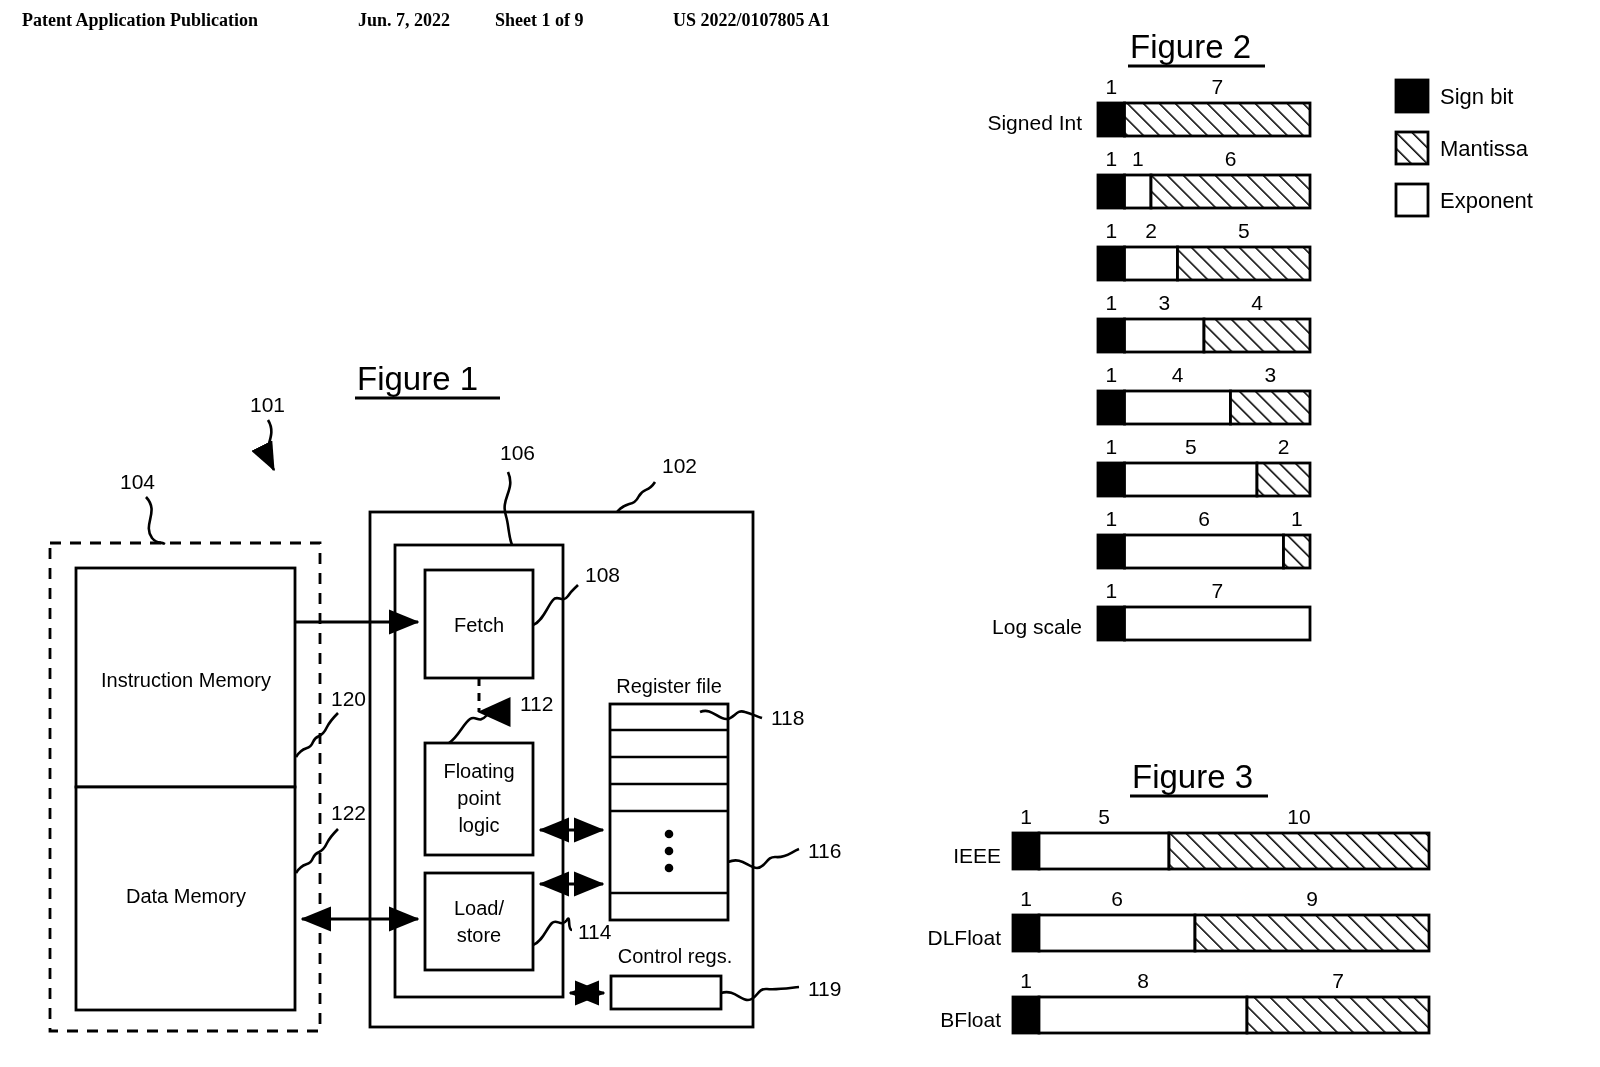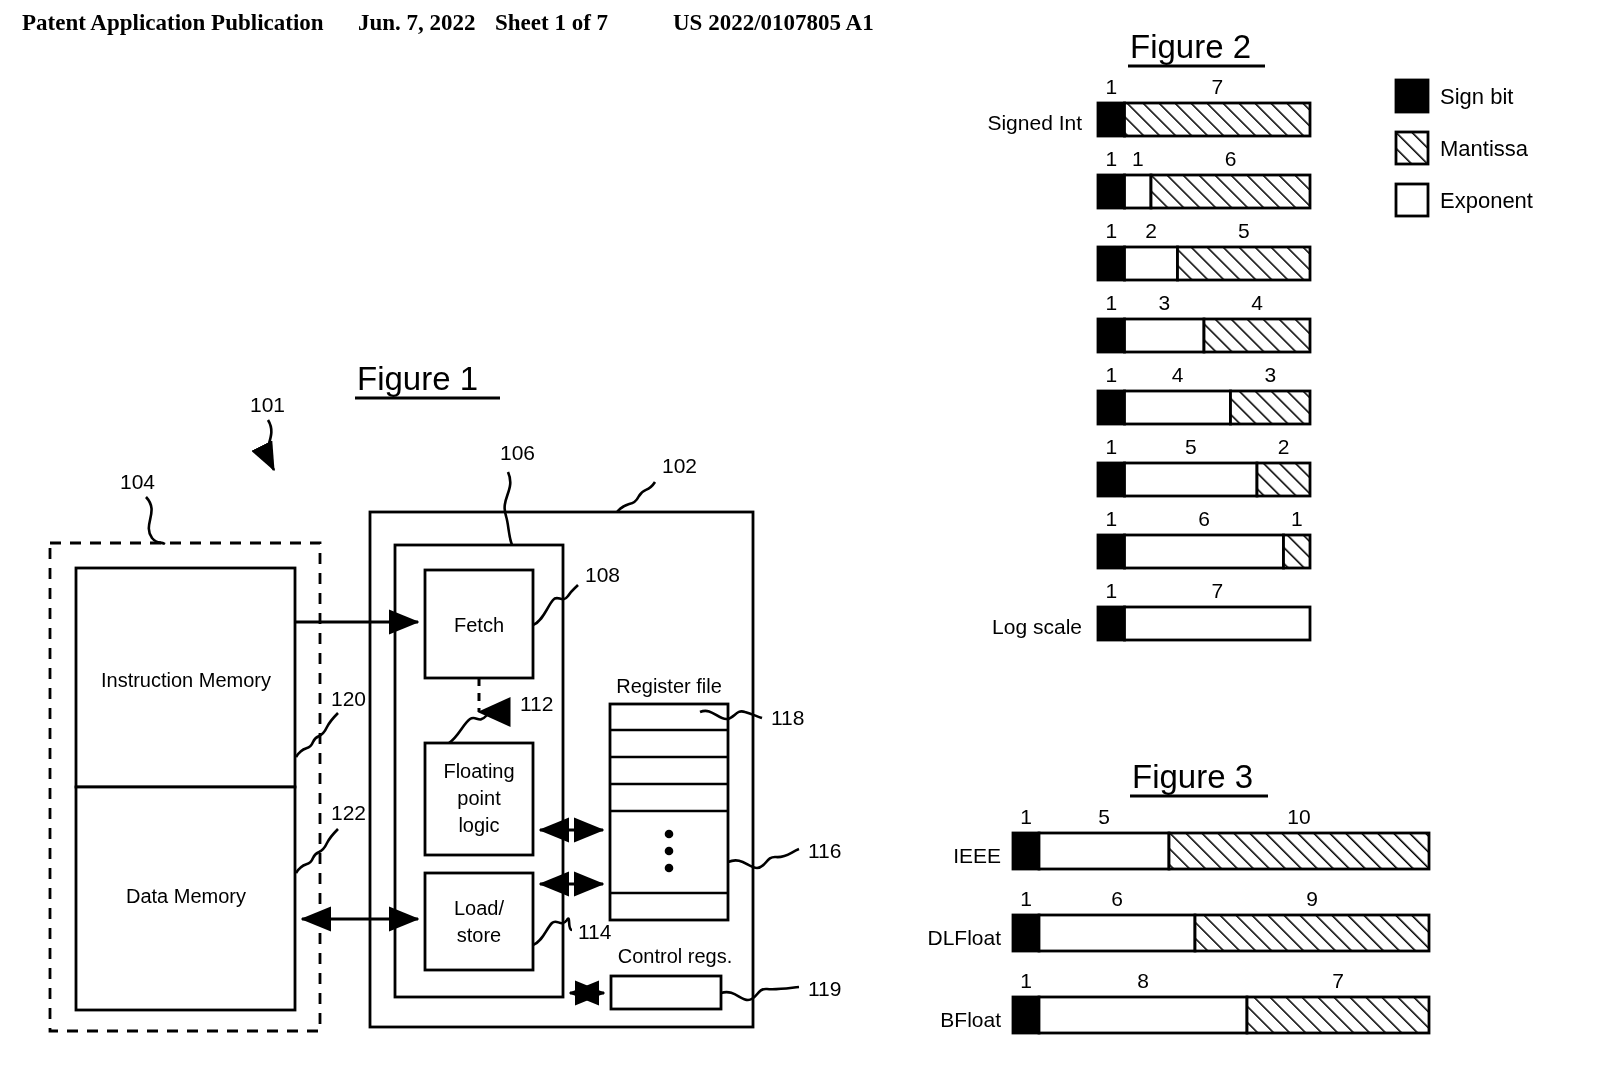--- a/index.html
+++ b/index.html
@@ -7,21 +7,21 @@
     width:1600px;height:1067px;
     background:#ffffff;
     font-family:"Liberation Sans", sans-serif;
     color:#000;
     position:relative;
     overflow:hidden;
   }
   .header{
     position:absolute;top:10px;left:0;width:1364px;height:30px;
     font-family:"Liberation Serif", serif;
-    font-weight:bold;font-size:23px;
+    font-weight:bold;font-size:18px;
     white-space:nowrap;
   }
   .header span{position:absolute;top:0;}
   #hdr-pub{left:22px;}
   #hdr-date{left:358px;}
   #hdr-sheet{left:495px;}
   #hdr-num{left:673px;}
   svg{position:absolute;top:0;left:0;}
   text{font-family:"Liberation Sans", sans-serif;fill:#000;}
   .figtitle{font-size:33px;}
@@ -30,21 +30,21 @@
   .bitnum{font-size:21px;text-anchor:middle;}
   .rowlabel{font-size:21px;text-anchor:end;}
   .legendlabel{font-size:22px;}
 </style>
 </head>
 <body>
 
 <div class="header">
   <span id="hdr-pub">Patent Application Publication</span>
   <span id="hdr-date">Jun. 7, 2022</span>
-  <span id="hdr-sheet">Sheet 1 of 7</span>
+  <span id="hdr-sheet">Sheet 1 of 9</span>
   <span id="hdr-num">US 2022/0107805 A1</span>
 </div>
 
 <svg width="1600" height="1067" viewBox="0 0 1600 1067">
   <defs>
     <pattern id="hatch" width="11.3" height="11.3" patternUnits="userSpaceOnUse" patternTransform="rotate(-45)">
       <rect width="11.3" height="11.3" fill="#fff"></rect>
       <line x1="0" y1="0" x2="0" y2="11.3" stroke="#000" stroke-width="3.1"></line>
     </pattern>
     <marker id="ah" markerWidth="11" markerHeight="9" refX="10.5" refY="4.5" orient="auto">

